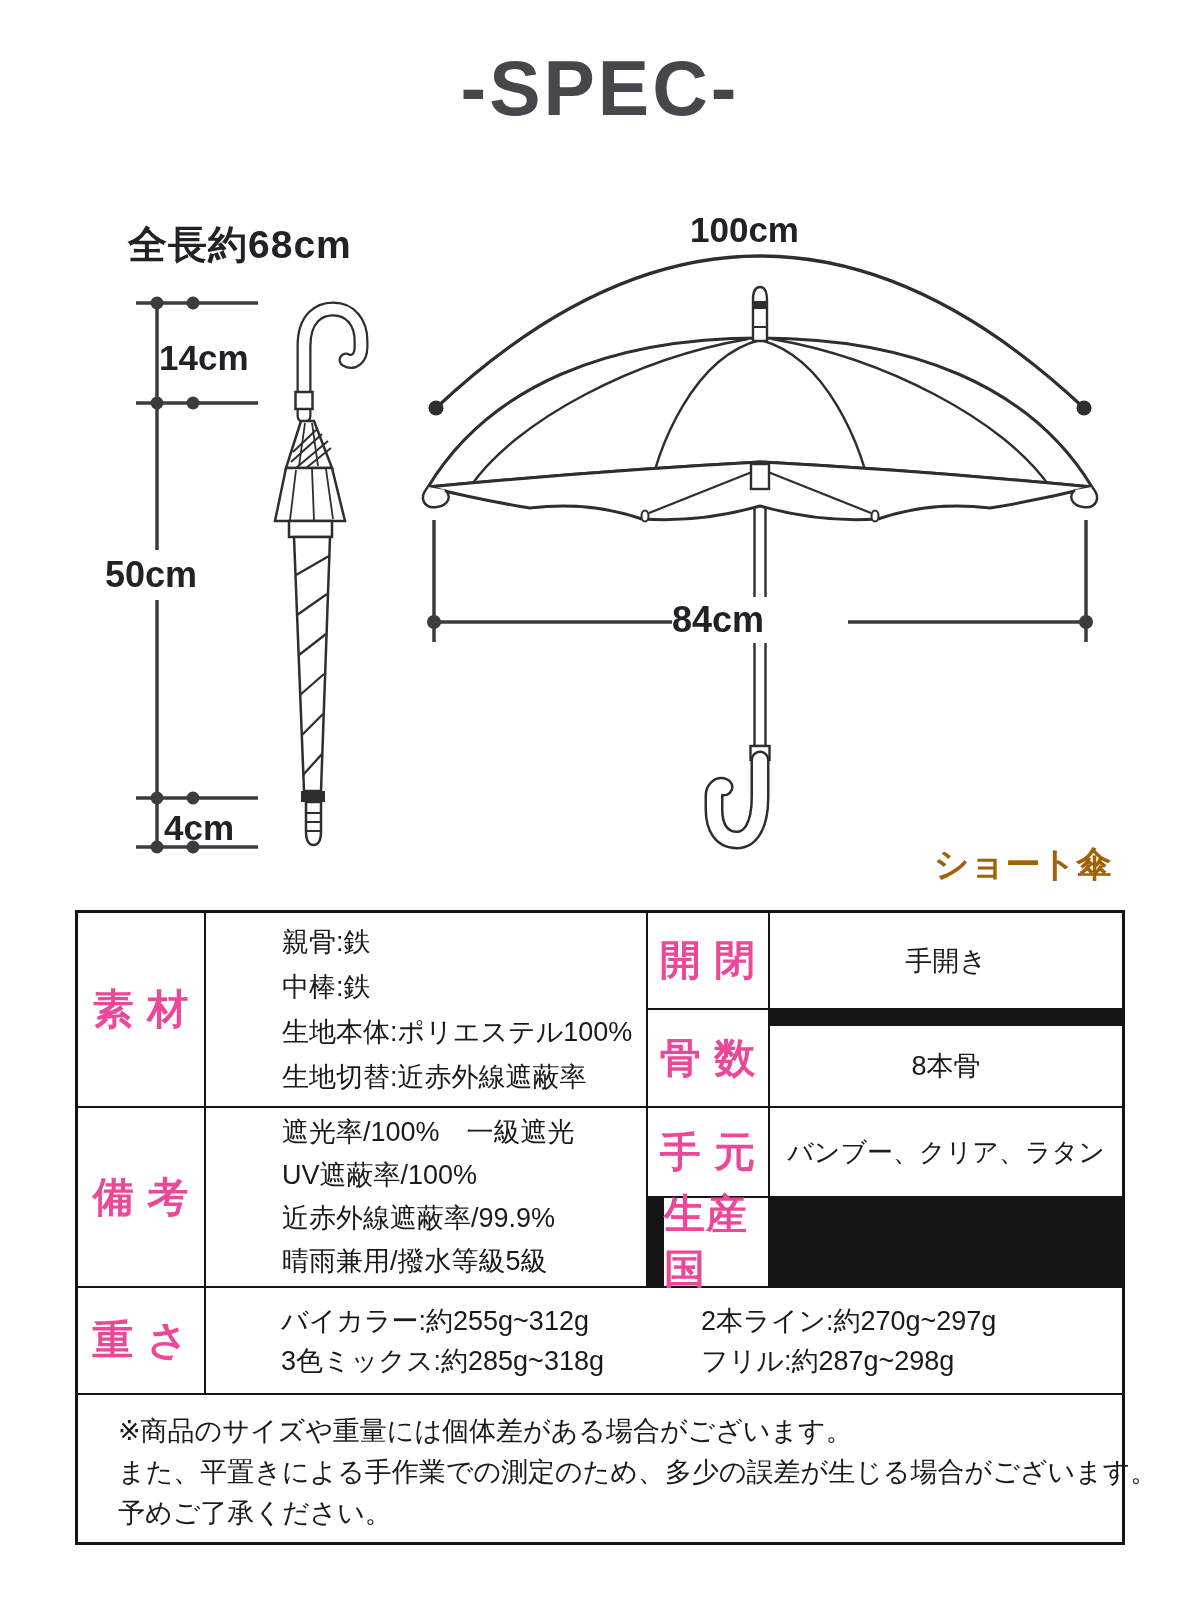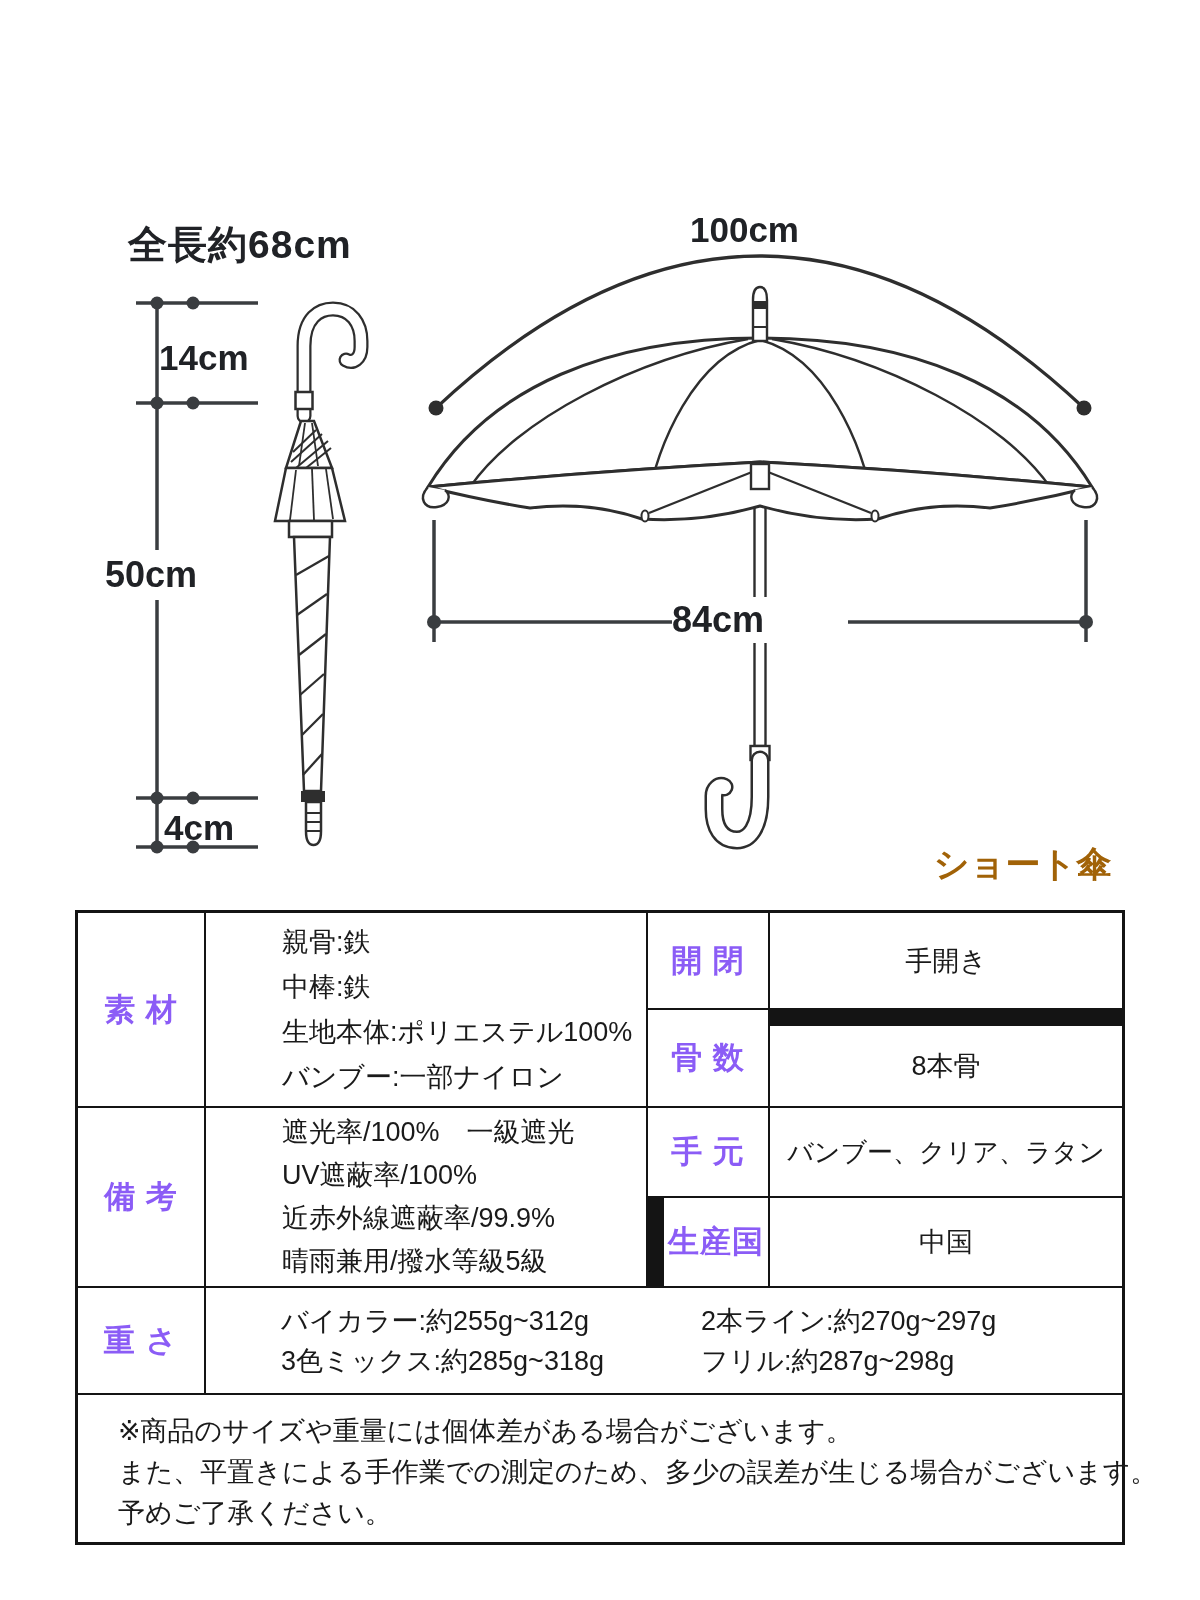--- a/index.html
+++ b/index.html
@@ -17,21 +17,21 @@
   #label-84cm{left:672px;top:597px;width:176px;font-size:36px;background:#fff;padding:2px 0;}
   #short-umbrella-label{left:925px;top:841px;width:195px;font-size:35px;font-weight:700;
                         text-align:center;color:#a16207;}
   svg{display:block;}
   
   #spec-table{left:75px;top:910px;width:1050px;height:635px;box-sizing:border-box;
               background:#141414;border:3px solid #141414;display:grid;
               grid-template-columns:126px 440px 120px 352px;
               grid-template-rows:95px 96px 88px 88px 105px 147px;gap:2px;}
   .cell{background:#fff;display:flex;align-items:center;justify-content:center;}
-  .lbl{font-size:31px;font-weight:600;letter-spacing:1px;color:#8b5cf6;}
+  .lbl{font-size:41px;font-weight:600;letter-spacing:1px;color:#ec4899;}
   .val{font-size:27px;font-weight:500;}
   .lines-cell{flex-direction:column;align-items:flex-start;justify-content:center;
               padding-left:76px;font-size:27px;font-weight:500;}
   .lines-cell div{line-height:45px;white-space:nowrap;}
   #c-notes-value div{line-height:43px;}
   #c-material-label{grid-column:1;grid-row:1/3;}
   #c-material-value{grid-column:2;grid-row:1/3;}
   #c-openclose-label{grid-column:3;grid-row:1;}
   #c-openclose-value{grid-column:4;grid-row:1;}
   #c-ribs-label{grid-column:3;grid-row:2;}
@@ -49,20 +49,21 @@
   #weight-col-1{width:420px;}
   #c-disclaimer{grid-column:1/5;grid-row:6;flex-direction:column;align-items:flex-start;
                 justify-content:flex-start;padding:16px 20px 0 40px;box-sizing:border-box;}
   #c-disclaimer div{font-size:27px;line-height:41px;font-weight:500;white-space:nowrap;}
 </style>
 </head>
 <body>
 
 <div id="stage">
 
+  <div class="abs" id="title">-SPEC-</div>
 
   <svg class="abs" style="left:90px;top:275px;" width="320" height="625" viewBox="90 275 320 625">
     <g stroke="#3a3d40" stroke-width="3.5">
       <line x1="157" y1="303" x2="157" y2="847"></line>
       <line x1="136" y1="303" x2="258" y2="303"></line>
       <line x1="136" y1="403" x2="258" y2="403"></line>
       <line x1="136" y1="798" x2="258" y2="798"></line>
       <line x1="136" y1="847" x2="258" y2="847"></line>
     </g>
     <g fill="#3a3d40" stroke="none">
@@ -166,37 +167,36 @@
   <div class="abs dim-label" id="label-100cm">100cm</div>
   <div class="abs dim-label" id="label-84cm">84cm</div>
   <div class="abs" id="short-umbrella-label">ショート傘</div>
 
   <div class="abs" id="spec-table">
     <div class="cell lbl" id="c-material-label">素 材</div>
     <div class="cell lines-cell" id="c-material-value">
       <div>親骨:鉄</div>
       <div>中棒:鉄</div>
       <div>生地本体:ポリエステル100%</div>
-      <div>バンブー:一部ナイロン</div>
+      <div>生地切替:近赤外線遮蔽率</div>
     </div>
     <div class="cell lbl" id="c-openclose-label">開 閉</div>
     <div class="cell val" id="c-openclose-value">手開き</div>
     <div class="cell lbl" id="c-ribs-label">骨 数</div>
     <div class="cell val" id="c-ribs-value">8本骨</div>
     <div class="cell lbl" id="c-notes-label">備 考</div>
     <div class="cell lines-cell" id="c-notes-value">
       <div>遮光率/100%　一級遮光</div>
       <div>UV遮蔽率/100%</div>
       <div>近赤外線遮蔽率/99.9%</div>
       <div>晴雨兼用/撥水等級5級</div>
     </div>
     <div class="cell lbl" id="c-handle-label">手 元</div>
     <div class="cell val" id="c-handle-value">バンブー、クリア、ラタン</div>
     <div class="cell lbl" id="c-country-label">生産国</div>
-    <div class="cell val" id="c-country-value">中国</div>
     <div class="cell lbl" id="c-weight-label">重 さ</div>
     <div class="cell" id="c-weight-value">
       <div class="weight-col" id="weight-col-1">
         <div>バイカラー:約255g~312g</div>
         <div>3色ミックス:約285g~318g</div>
       </div>
       <div class="weight-col" id="weight-col-2">
         <div>2本ライン:約270g~297g</div>
         <div>フリル:約287g~298g</div>
       </div>

